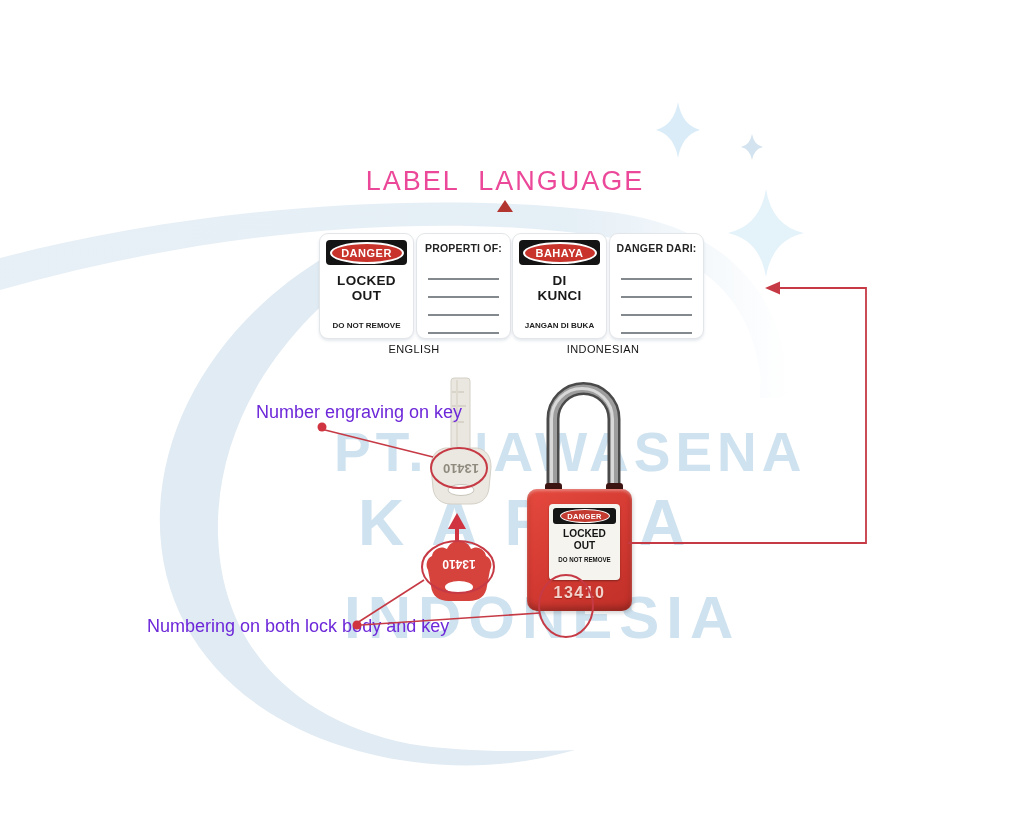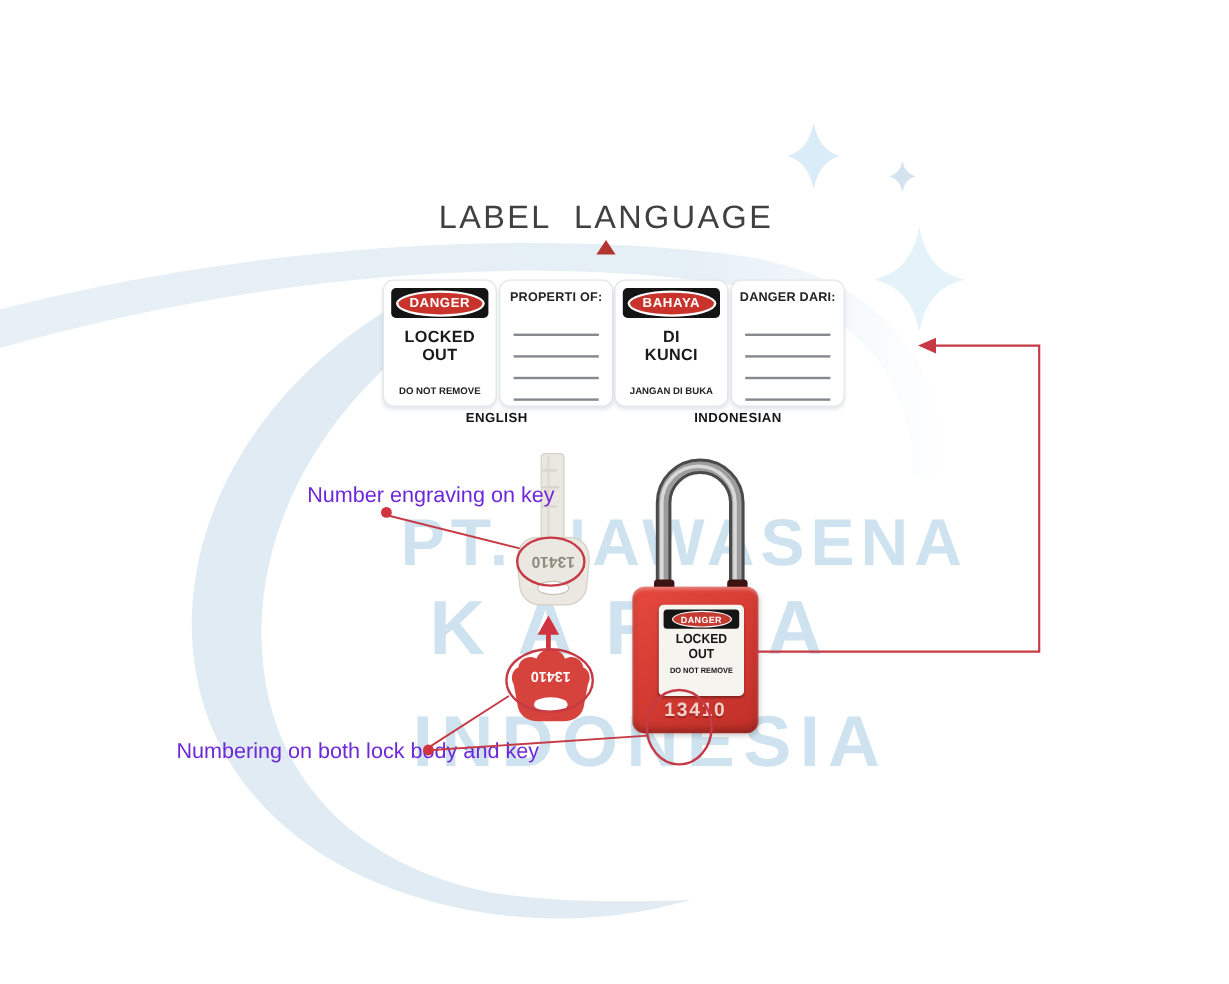--- a/index.html
+++ b/index.html
@@ -3,21 +3,21 @@
 <meta charset="utf-8">
 <style>
   html,body{margin:0;padding:0;background:#fff;}
   .stage{position:relative;width:1024px;height:820px;background:#ffffff;overflow:hidden;
          font-family:"Liberation Sans",sans-serif;}
   svg{display:block;}
   .abs{position:absolute;}
 
   
   .title{position:absolute;top:166px;left:305px;width:400px;text-align:center;
-         font-size:27px;color:#404040;letter-spacing:2px;word-spacing:10px;}
+         font-size:27px;color:#ec4899;letter-spacing:2px;word-spacing:10px;}
   .title-arrow{position:absolute;top:200px;left:497px;width:0;height:0;
          border-left:8px solid transparent;border-right:8px solid transparent;
          border-bottom:12px solid #b23530;}
 
   
   .card{position:absolute;top:233px;width:93px;height:104px;background:#fff;
         border:1px solid #e3e6e9;border-radius:9px;box-shadow:0 2px 3px rgba(110,135,160,.18);}
   .c1{left:319px}.c2{left:416px}.c3{left:512px}.c4{left:609px}
   .sign-header{margin:6px 6px 0;background:#141414;border-radius:4px;height:25px;
         display:flex;align-items:center;justify-content:center;}
@@ -25,23 +25,23 @@
         display:flex;align-items:center;justify-content:center;color:#fff;font-weight:bold;
         font-size:11px;letter-spacing:.5px;}
   .sign-body{margin-top:9px;text-align:center;font-weight:bold;font-size:13.5px;
         line-height:1.08;color:#191919;letter-spacing:.3px;white-space:pre-line;}
   .sign-footer{position:absolute;left:0;right:0;bottom:8px;text-align:center;font-weight:bold;
         font-size:8px;color:#222;}
   .writeon-header{margin-top:8px;text-align:center;font-weight:bold;font-size:10.5px;
         color:#232323;letter-spacing:.2px;}
   .lines{position:absolute;top:44px;left:11px;right:11px;}
   .writeon-line{height:1.5px;background:#84898e;margin-bottom:16.5px;}
-  .caption{position:absolute;top:343px;width:190px;text-align:center;font-weight:bold;
+  .caption{position:absolute;top:343px;width:190px;text-align:center;font-weight:normal;
         font-size:11px;color:#151515;letter-spacing:.4px;}
-  .cap-en{left:319px}.cap-id{left:520px}
+  .cap-en{left:319px}.cap-id{left:508px}
 
   
   .wm{position:absolute;font-weight:bold;color:#cfe2ef;white-space:nowrap;}
   .wm1{left:334px;top:420px;font-size:55px;letter-spacing:5px;}
   .wm2{left:358px;top:486px;font-size:64px;letter-spacing:27px;}
   .wm3{left:344px;top:583px;font-size:60px;letter-spacing:7px;}
 
   
   .note{position:absolute;font-size:18px;color:#6d28d9;}
   .note1{left:256px;top:402px;}

